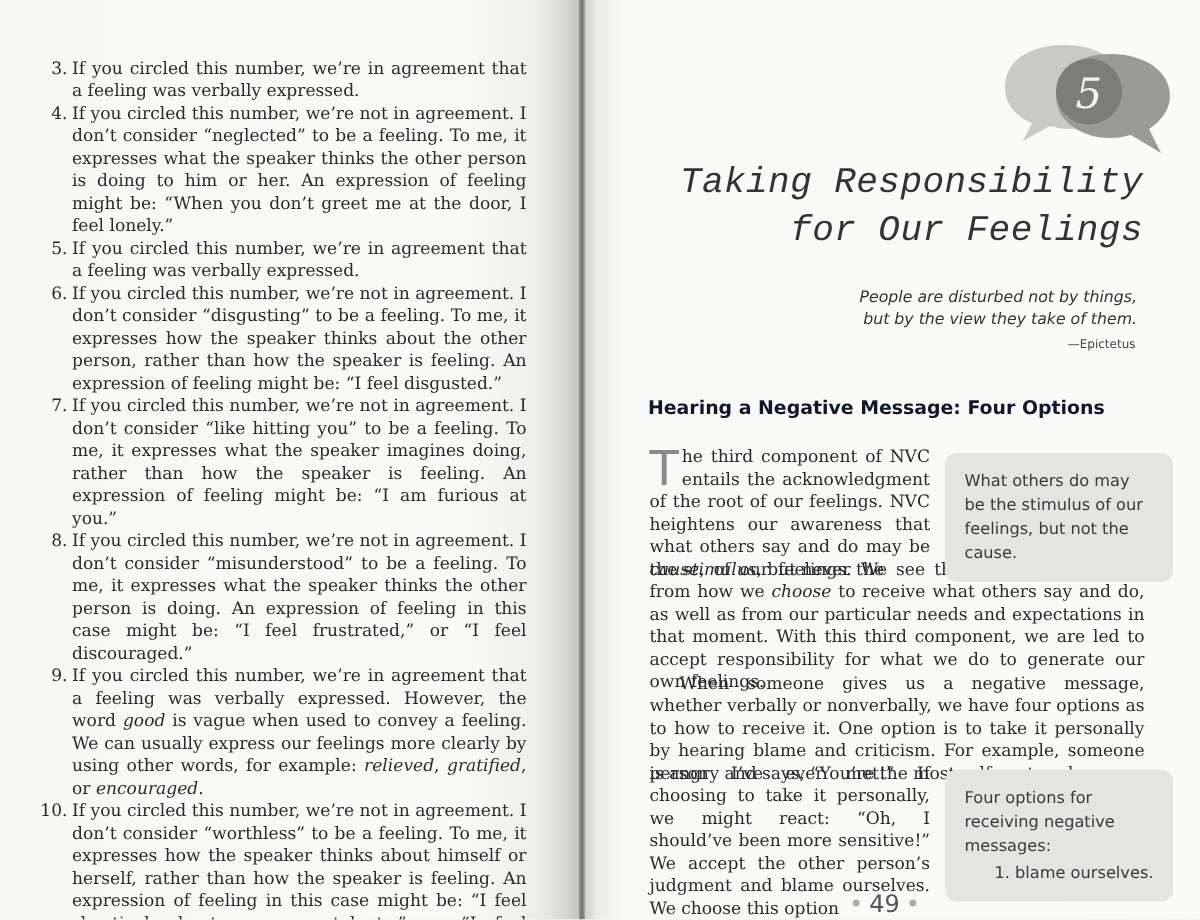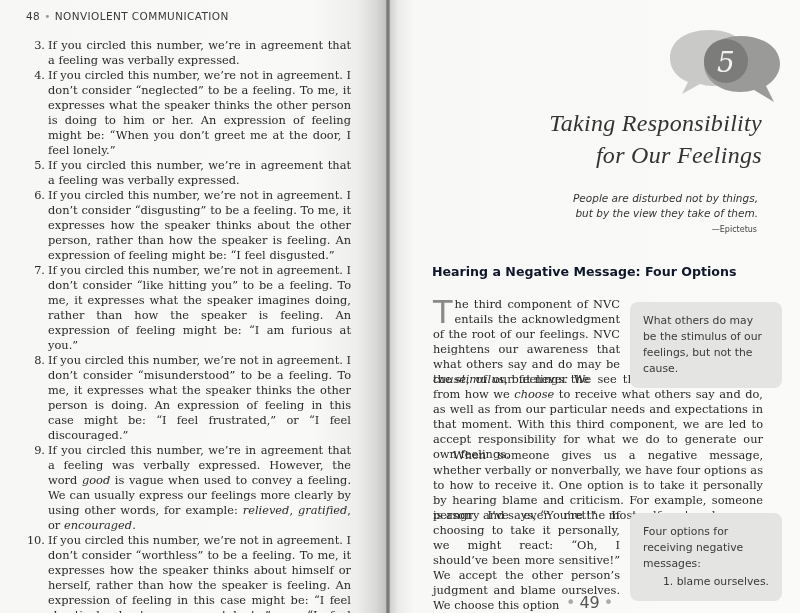--- a/index.html
+++ b/index.html
@@ -42,21 +42,21 @@
   }
   .answers li .num.wide { left:-3px; width:20px; }
   .answers em { font-style:italic; }
 
   
   .chapter-badge {
     position:absolute; left:662px; top:26px; width:122px; height:82px;
   }
   .chapter-title {
     position:absolute; right:38px; top:107px; text-align:right;
-    font-family:Liberation Serif, serif; font-style:italic; font-size:24px; line-height:32px; color:#333;
+    font-family:Liberation Mono, monospace; font-style:italic; font-size:24px; line-height:32px; color:#333;
     letter-spacing:0.3px;
   }
   .epigraph {
     position:absolute; right:42px; top:191px; text-align:right;
     font-family:"DejaVu Sans", sans-serif; font-style:italic; font-size:10.5px; line-height:15px; color:#333;
   }
   .epigraph-author {
     position:absolute; right:43px; top:225px;
     font-family:"DejaVu Sans", sans-serif; font-size:8px; color:#444;
   }
@@ -84,23 +84,20 @@
   .folio {
     position:absolute; left:562px; top:593px;
     font-family:"DejaVu Sans", sans-serif; font-size:16px; color:#555;
   }
   .folio .dot { color:#aaa; margin:0 4px; }
 </style>
 </head>
 <body>
 
 <div class="page page-left">
-  <div class="running-head">
-    <span>48</span><span class="dot">•</span><span>NONVIOLENT COMMUNICATION</span>
-  </div>
 
   <ol class="answers">
     <li><span class="num">3.</span><span>If you circled this number, we’re in agreement that a feeling was verbally expressed.</span></li>
     <li><span class="num">4.</span><span>If you circled this number, we’re not in agreement. I don’t consider “neglected” to be a feeling. To me, it expresses what the speaker thinks the other person is doing to him or her. An expression of feeling might be: “When you don’t greet me at the door, I feel lonely.”</span></li>
     <li><span class="num">5.</span><span>If you circled this number, we’re in agreement that a feeling was verbally expressed.</span></li>
     <li><span class="num">6.</span><span>If you circled this number, we’re not in agreement. I don’t consider “disgusting” to be a feeling. To me, it expresses how the speaker thinks about the other person, rather than how the speaker is feeling. An expression of feeling might be: “I feel disgusted.”</span></li>
     <li><span class="num">7.</span><span>If you circled this number, we’re not in agreement. I don’t consider “like hitting you” to be a feeling. To me, it expresses what the speaker imagines doing, rather than how the speaker is feeling. An expression of feeling might be: “I am furious at you.”</span></li>
     <li><span class="num">8.</span><span>If you circled this number, we’re not in agreement. I don’t consider “misunderstood” to be a feeling. To me, it expresses what the speaker thinks the other person is doing. An expression of feeling in this case might be: “I feel frustrated,” or “I feel discouraged.”</span></li>
     <li><span class="num">9.</span><span>If you circled this number, we’re in agreement that a feeling was verbally expressed. However, the word </span><em>good</em><span> is vague when used to convey a feeling. We can usually express our feelings more clearly by using other words, for example: </span><em>relieved</em><span>, </span><em>gratified</em><span>, or </span><em>encouraged</em><span>.</span></li>
     <li><span class="num wide">10.</span><span>If you circled this number, we’re not in agreement. I don’t consider “worthless” to be a feeling. To me, it expresses how the speaker thinks about himself or herself, rather than how the speaker is feeling. An expression of feeling in this case might be: “I feel skeptical about my own talents,” or “I feel wretched.”</span></li>

